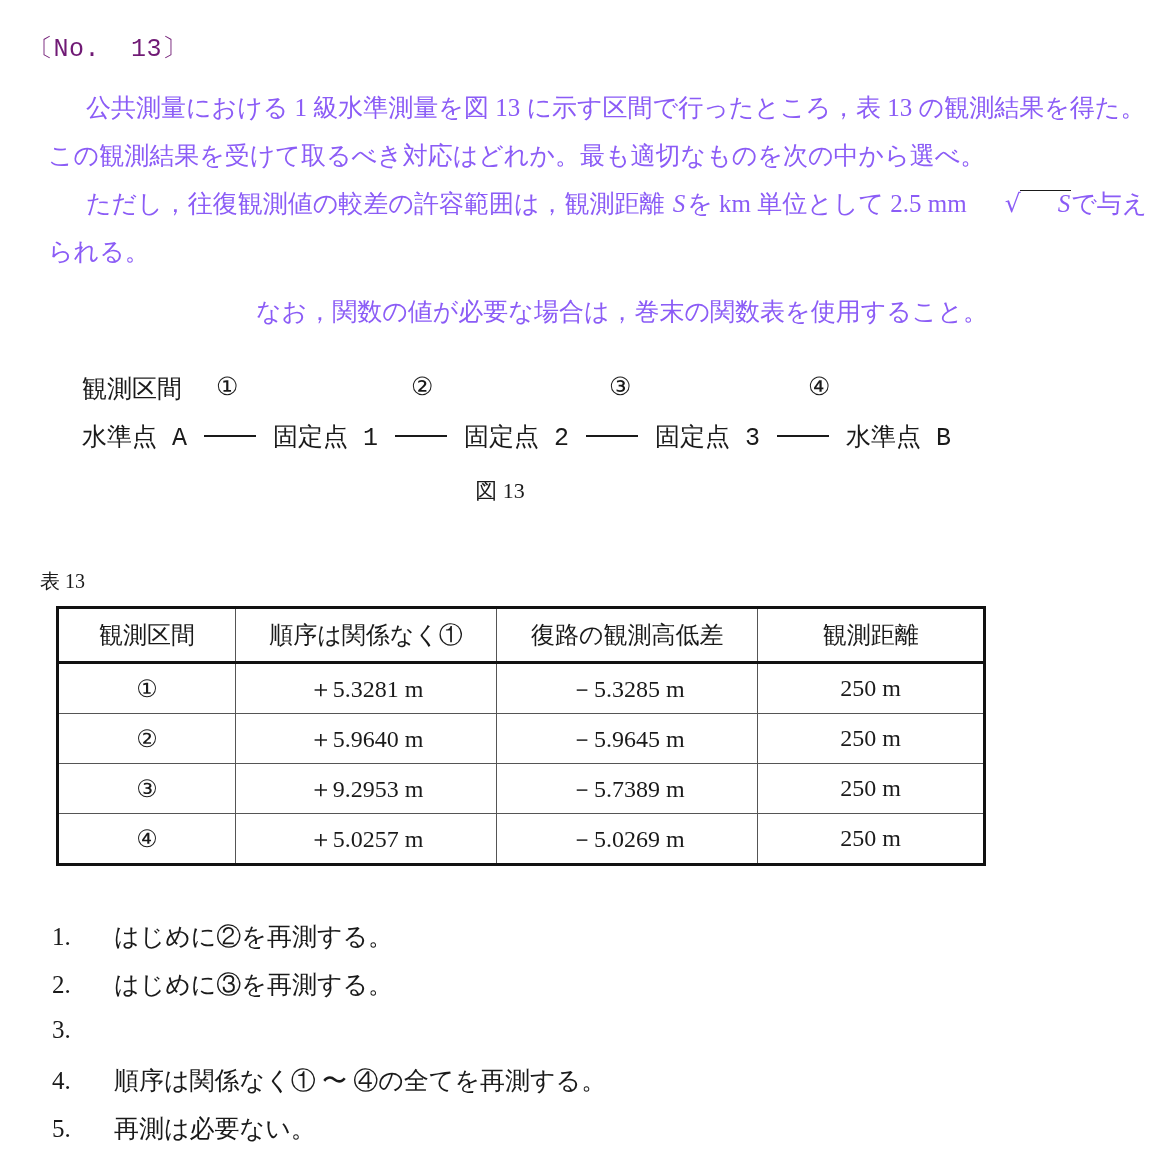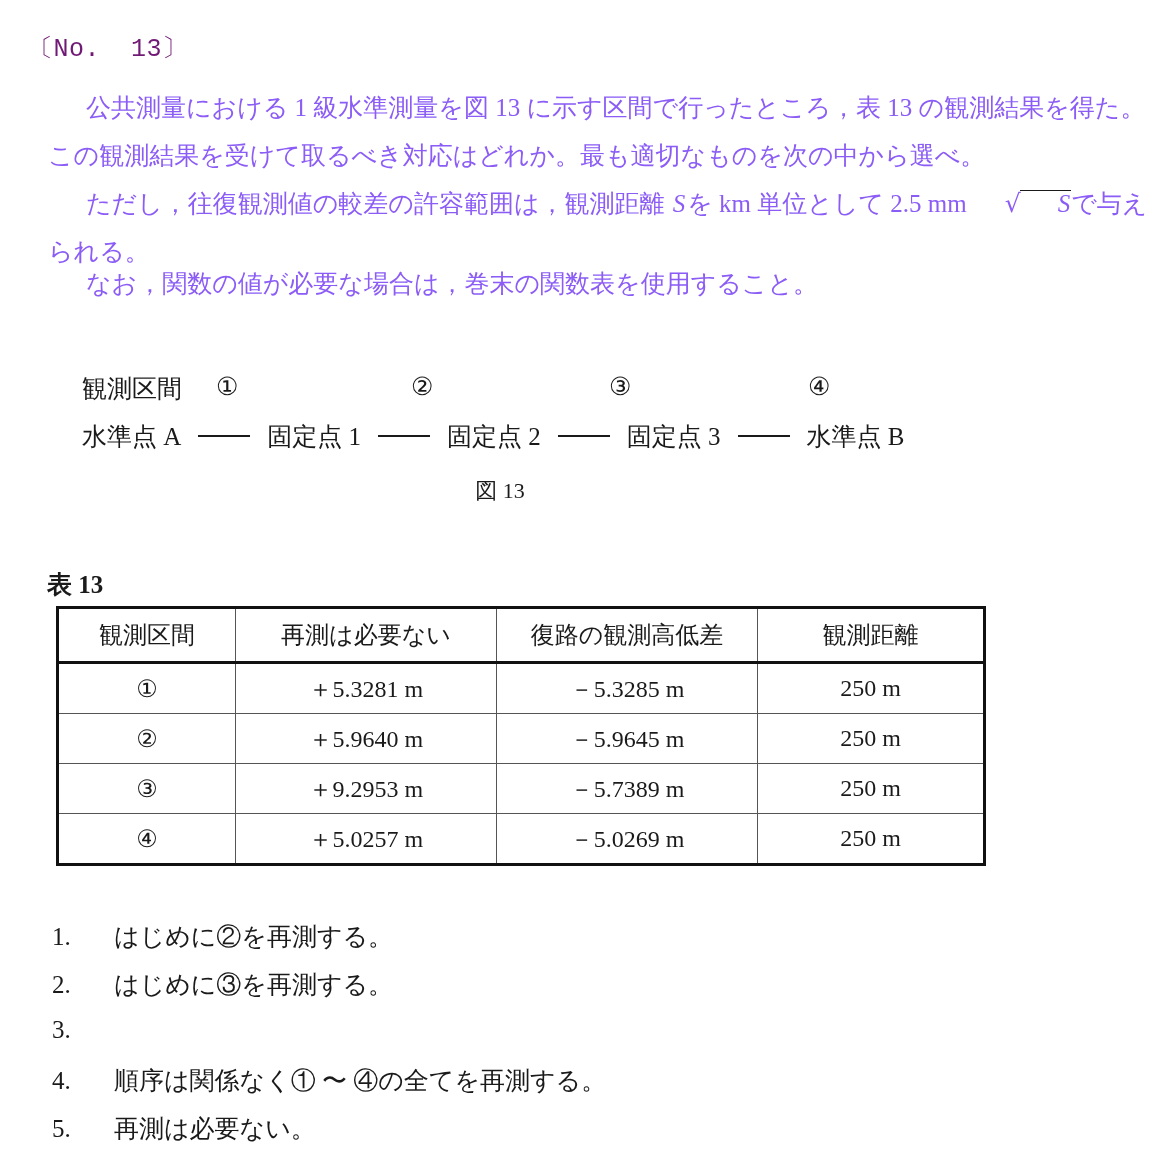--- a/index.html
+++ b/index.html
@@ -31,21 +31,21 @@
   
   .para {
     position: absolute;
     font-size: 25px;
     line-height: 48px;
     color: #8b5cf6;
     white-space: pre-wrap;
   }
   .p1 { left: 48px;  top: 84px;  width: 1110px; text-indent: 38px; }
   .p2 { left: 48px;  top: 180px; width: 1110px; text-indent: 38px; }
-  .p3 { left: 48px;  top: 260px; width: 1110px; text-indent: 38px; }
+  .p3 { left: 48px;  top: 288px; width: 1110px; text-indent: 38px; text-align: center; }
 
   .math-italic {
     font-style: italic;
     font-family: "Liberation Serif", "DejaVu Serif", serif;
     padding: 0 2px;
   }
   .sqrt-wrap {
     display: inline-block;
     position: relative;
     white-space: nowrap;
@@ -91,20 +91,21 @@
     white-space: nowrap;
   }
   .fig-chain {
     position: absolute;
     left: 82px;
     top: 48px;
     display: flex;
     align-items: center;
     font-size: 25px;
     white-space: nowrap;
+    font-family: Liberation Mono, monospace;
   }
   .chain-node { white-space: nowrap; }
   .chain-link {
     display: inline-block;
     width: 52px;
     height: 0;
     border-top: 2.5px solid #1a1a1a;
     margin: 0 17px;
     position: relative;
     top: -1px;
@@ -114,24 +115,23 @@
     top: 104px;
     left: 0;
     width: 1000px;
     text-align: center;
     font-size: 22px;
   }
 
   
   .table-label {
     position: absolute;
-    left: 47px;
+    left: 40px;
     top: 568px;
-    font-size: 25px;
-    font-weight: bold;
+    font-size: 20px;
   }
   .data-table {
     position: absolute;
     left: 56px;
     top: 606px;
     width: 930px;
     border-collapse: collapse;
     border: 3px solid #111;
     background: #fff;
   }
@@ -217,21 +217,21 @@
 
   <div class="fig-caption">図 13</div>
 </div>
 
 <div class="table-label">表 13</div>
 
 <table class="data-table">
   <thead>
     <tr>
       <th class="col-seg">観測区間</th>
-      <th class="col-fwd">再測は必要ない</th>
+      <th class="col-fwd">順序は関係なく①</th>
       <th class="col-bwd">復路の観測高低差</th>
       <th class="col-dist">観測距離</th>
     </tr>
   </thead>
   <tbody>
     <tr>
       <td>①</td>
       <td>＋5.3281 m</td>
       <td>－5.3285 m</td>
       <td>250 m</td>

